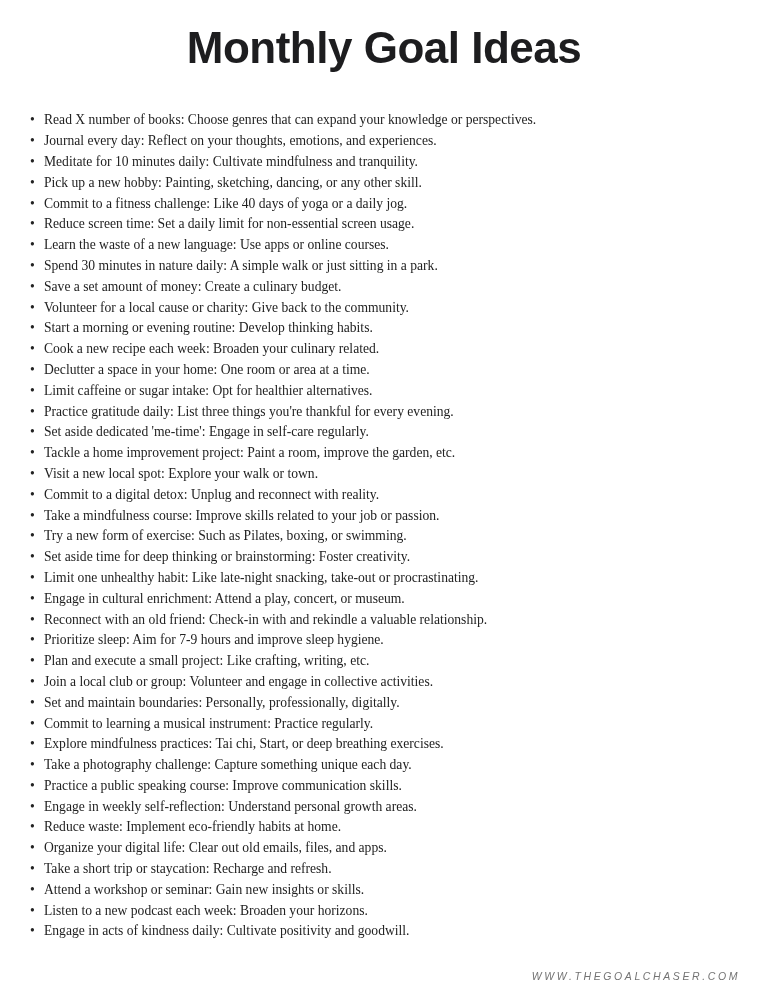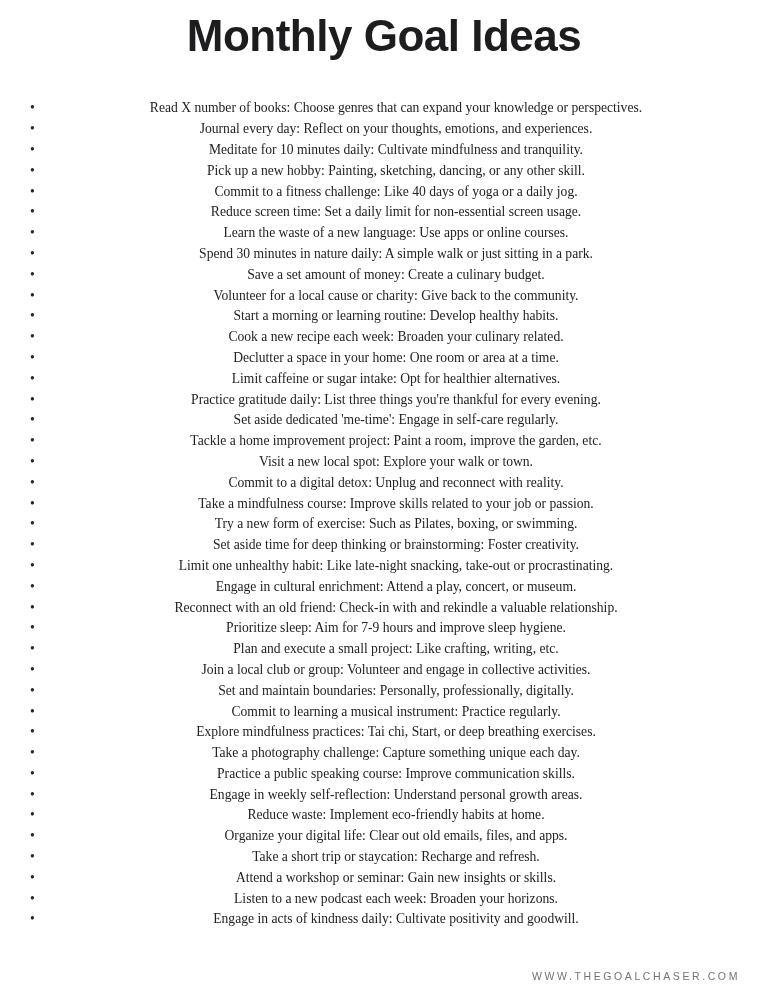--- a/index.html
+++ b/index.html
@@ -10,21 +10,21 @@
   .page {
     position: relative;
     width: 768px;
     height: 994px;
     background: #ffffff;
     overflow: hidden;
     font-family: "Liberation Serif", serif;
   }
   .page-title {
     margin: 0;
-    padding-top: 12px;
+    padding-top: 24px;
     text-align: center;
     font-family: "Liberation Sans", sans-serif;
     font-weight: 800;
     font-size: 44px;
     line-height: 1.1;
     letter-spacing: -0.5px;
     color: #1d1d1f;
   }
   .goal-list {
     list-style: none;
@@ -44,30 +44,30 @@
     width: 14px;
     text-align: left;
     font-size: 13.6px;
     line-height: 16.2px;
     color: #222222;
   }
   .item-text {
     flex: 1 1 auto;
     white-space: nowrap;
     overflow: hidden;
-    text-align: center;
   }
   .footer-url {
     position: absolute;
     right: 28px;
     bottom: 12px;
     font-family: "Liberation Sans", sans-serif;
     font-size: 10.5px;
     letter-spacing: 2.6px;
     color: #737373;
+    font-style: italic;
   }
 </style>
 </head>
 <body>
 
 <div class="page">
 
   <h1 class="page-title">Monthly Goal Ideas</h1>
 
   <ul class="goal-list">
@@ -117,21 +117,21 @@
         <span class="item-text">Save a set amount of money: Create a culinary budget.</span>
       </li>
 
       <li>
         <span class="bullet">•</span>
         <span class="item-text">Volunteer for a local cause or charity: Give back to the community.</span>
       </li>
 
       <li>
         <span class="bullet">•</span>
-        <span class="item-text">Start a morning or learning routine: Develop healthy habits.</span>
+        <span class="item-text">Start a morning or evening routine: Develop thinking habits.</span>
       </li>
 
       <li>
         <span class="bullet">•</span>
         <span class="item-text">Cook a new recipe each week: Broaden your culinary related.</span>
       </li>
 
       <li>
         <span class="bullet">•</span>
         <span class="item-text">Declutter a space in your home: One room or area at a time.</span>

